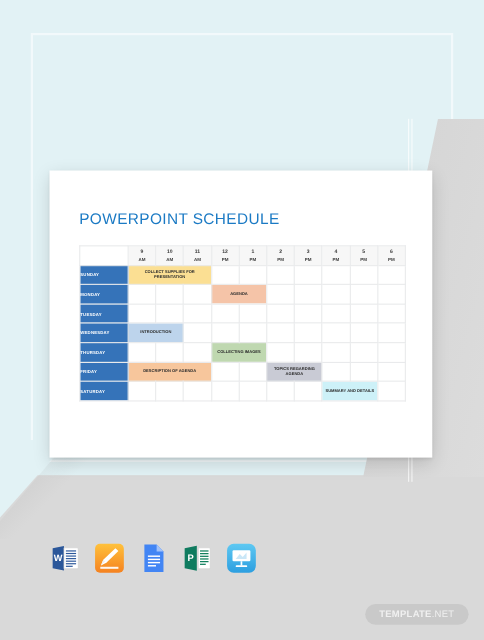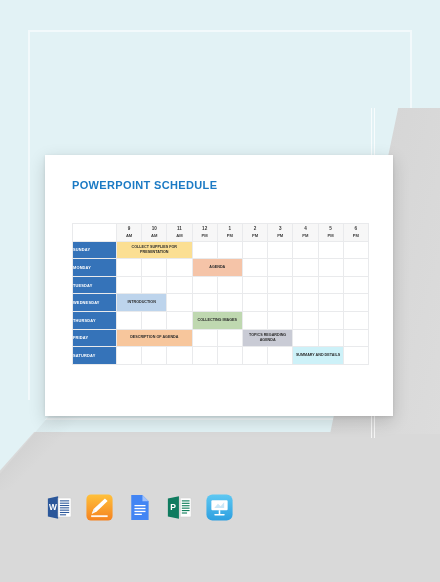--- a/index.html
+++ b/index.html
@@ -54,22 +54,22 @@
   }
 
   
   #card {
     position: absolute; left: 45px; top: 155px;
     width: 348px; height: 261px;
     background: #ffffff;
     box-shadow: 0 5px 16px rgba(0,0,0,0.16), 0 1px 3px rgba(0,0,0,0.10);
   }
   #doc-title {
-    position: absolute; left: 27px; top: 24px;
-    font-size: 11px; font-weight: bold;
+    position: absolute; left: 27px; top: 36px;
+    font-size: 14px; font-weight: normal;
     letter-spacing: 0.35px;
     color: #1b7ac4;
   }
 
   
   #sched {
     position: absolute; left: 27px; top: 68px;
     border-collapse: collapse;
     table-layout: fixed;
     width: 296px;
@@ -365,14 +365,17 @@
         </linearGradient>
       </defs>
       <rect x="2.5" y="2.5" width="27" height="27" rx="6.2" fill="url(#knGrad)"></rect>
       <rect x="7.6" y="8.6" width="16.8" height="10.2" rx="1.1" fill="#ffffff"></rect>
       <rect x="15.2" y="18.8" width="1.6" height="4.1" fill="#ffffff"></rect>
       <rect x="10.6" y="22.6" width="10.8" height="1.6" rx="0.8" fill="#ffffff"></rect>
       <path d="M10.6 16.6 L14.4 12 L17.2 14.8 L20.8 10.6 L20.8 16.6 Z" fill="#2d9fe0" opacity="0.25"></path>
     </svg>
   </div>
 
+  <div id="badge">
+    <span>TEMPLATE</span><span class="net">.NET</span>
+  </div>
 
 </div>
 
 </body></html>

